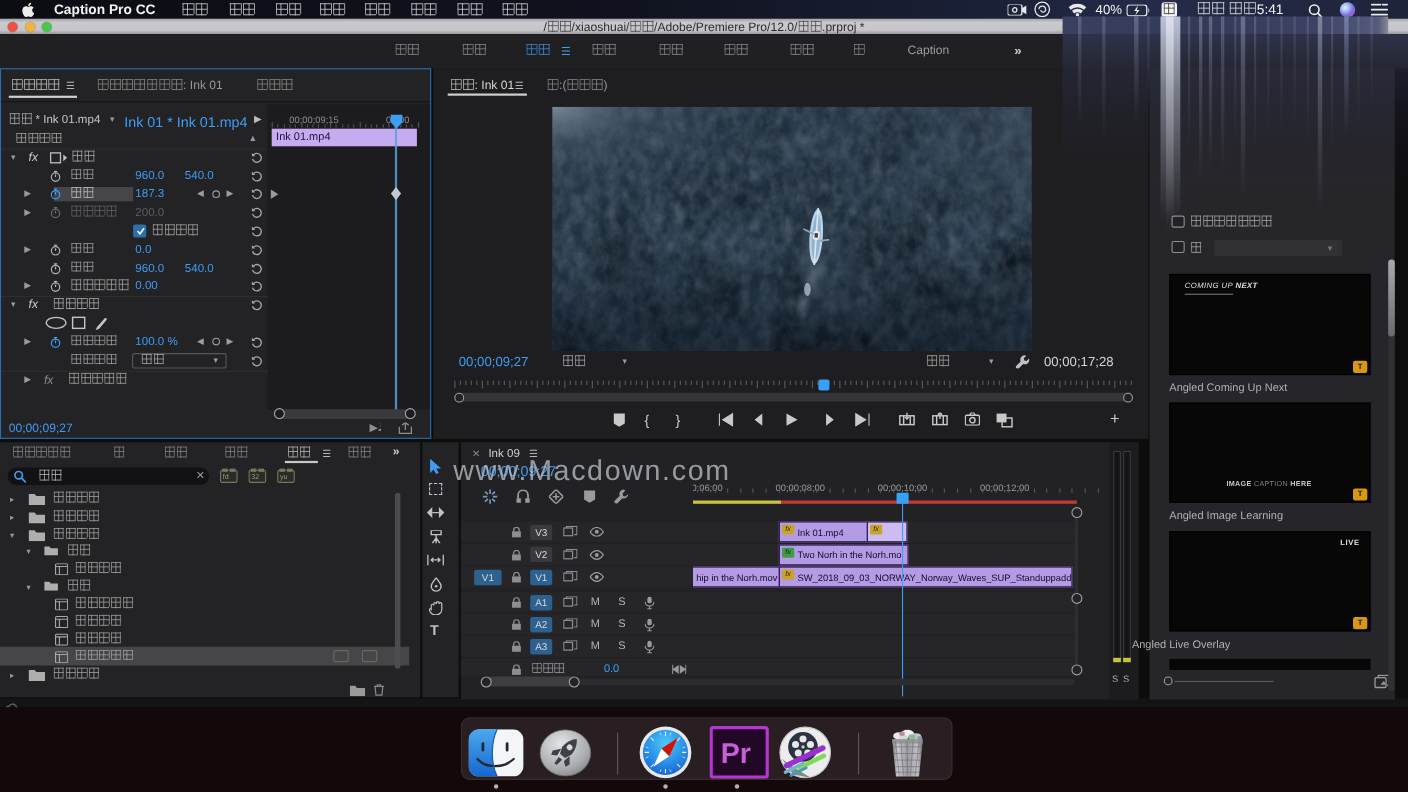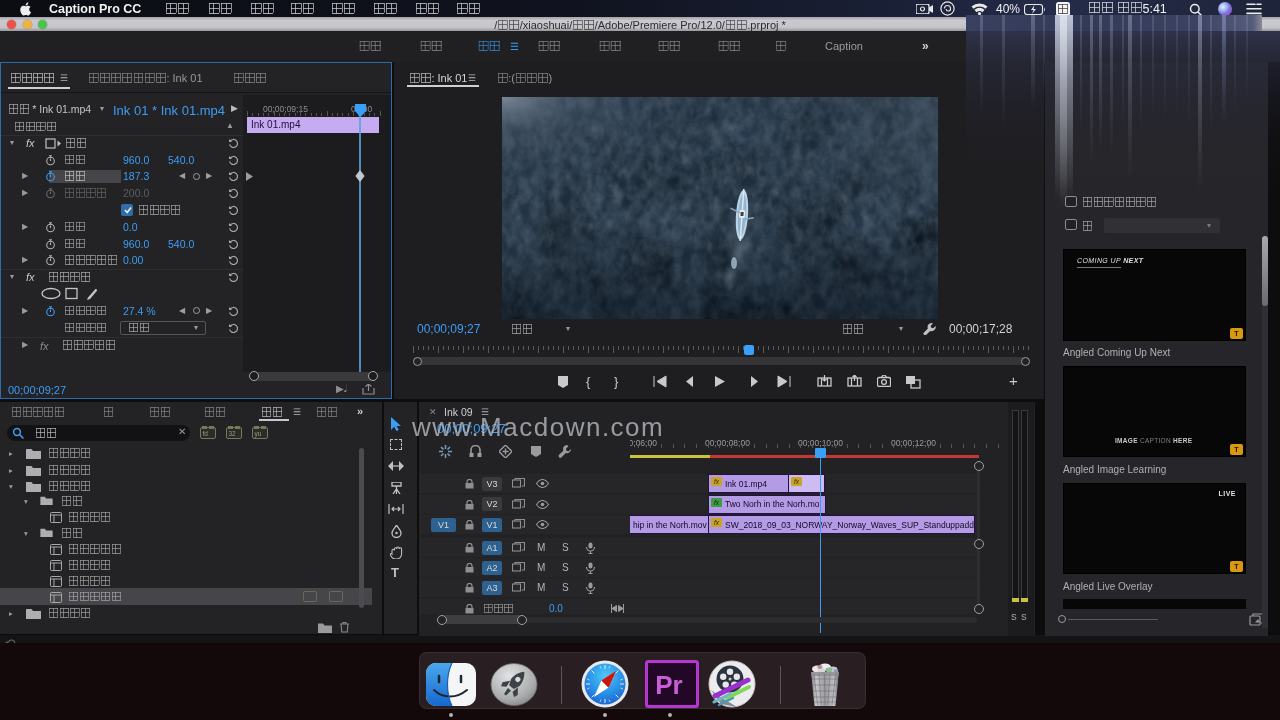--- a/index.html
+++ b/index.html
@@ -289,21 +289,21 @@
         </svg>
       </div>
       <div class="row" style="left:22px;top:305.5px;font-size:8px;color:#9a9a9a;">▶</div>
       <div class="ab" style="left:45px;top:305.5px;width:11px;height:11px;">
         <svg width="11" height="11" viewBox="0 0 11 11" style="position:absolute;left:0;top:0">
           <circle cx="5.5" cy="6" r="3.8" fill="none" stroke="#3e9cf5" stroke-width="1.1"></circle>
           <path d="M4 .8h3M5.5 .8v1.6M5.5 6V3.6" stroke="#3e9cf5" stroke-width="1.1" fill="none"></path>
         </svg>
       </div>
       <div class="row" style="left:64px;top:304.5px;font-size:10.5px;color:#bdbdbd;"><span class="g"></span><span class="g"></span><span class="g"></span><span class="g"></span></div>
-      <div class="row" style="left:123px;top:304.5px;font-size:10.5px;color:#3e9cf5;">27.4 %</div>
+      <div class="row" style="left:123px;top:304.5px;font-size:10.5px;color:#3e9cf5;">100.0 %</div>
       <div class="row" style="left:179px;top:305.5px;font-size:8px;color:#9e9e9e;">◀</div>
       <div class="ab" style="left:193px;top:307px;width:7px;height:7px;border:1.2px solid #9e9e9e;border-radius:50%;box-sizing:border-box;"></div>
       <div class="row" style="left:206px;top:305.5px;font-size:8px;color:#9e9e9e;">▶</div>
       <div class="ab" style="left:228px;top:305.5px;">
         <svg width="11" height="11" viewBox="0 0 11 11">
           <path d="M2.2 3.2a4 4 0 1 1-.6 3.2" fill="none" stroke="#a8a8a8" stroke-width="1.2"></path>
           <path d="M1 1v3h3z" fill="#a8a8a8"></path>
         </svg>
       </div>
       <div class="row" style="left:64px;top:321.5px;font-size:10.5px;color:#bdbdbd;"><span class="g"></span><span class="g"></span><span class="g"></span><span class="g"></span></div>
@@ -1074,21 +1074,21 @@
 <div class="ab" style="left:1063px;top:366px;width:183px;height:91px;background:#070707;border:1px solid #000;box-sizing:border-box;">
 <div class="row" style="left:51px;top:70px;font-size:6.5px;color:#c8c8c8;letter-spacing:.3px;"><b>IMAGE</b> <span style="color:#808080">CAPTION</span> <b>HERE</b></div>
 <div class="ab" style="right:2px;bottom:1.5px;width:13px;height:11px;background:#d8980f;border-radius:2px;font-size:7px;color:#111;text-align:center;line-height:11px;font-weight:bold;">T</div>
 </div>
 <div class="row" style="left:1063px;top:464px;font-size:10px;color:#b0b0b0;">Angled Image Learning</div>
 
 <div class="ab" style="left:1063px;top:483px;width:183px;height:91px;background:#070707;border:1px solid #000;box-sizing:border-box;">
 <div class="row" style="right:9px;top:6px;font-size:7px;font-weight:bold;color:#e0e0e0;letter-spacing:.5px;">LIVE</div>
 <div class="ab" style="right:2px;bottom:1.5px;width:13px;height:11px;background:#d8980f;border-radius:2px;font-size:7px;color:#111;text-align:center;line-height:11px;font-weight:bold;">T</div>
 </div>
-<div class="row" style="left:1063px;top:581px;font-size:10px;color:#b0b0b0;">Angled Live Overlay</div>
+<div class="row" style="left:1029px;top:581px;font-size:10px;color:#b0b0b0;">Angled Live Overlay</div>
 
 <div class="ab" style="left:1063px;top:599px;width:183px;height:10px;background:#070707;"></div>
 
 <div class="ab" style="left:1058px;top:615px;width:8px;height:8px;border-radius:50%;border:1.5px solid #9a9a9a;box-sizing:border-box;background:#26262a;"></div>
 <div class="ab" style="left:1068px;top:618.5px;width:90px;height:1.5px;background:#5a5a5e;"></div>
 <div class="ab" style="left:1249px;top:613px;">
       <svg width="15" height="14" viewBox="0 0 15 14">
         <rect x="1" y="3" width="10" height="9" rx="1" fill="none" stroke="#9a9a9a" stroke-width="1.2"></rect>
         <path d="M4 3V1h10v9h-2" fill="none" stroke="#9a9a9a" stroke-width="1.2"></path>
         <path d="M6 9.5 9 6l2 3.5z" fill="#9a9a9a"></path>

